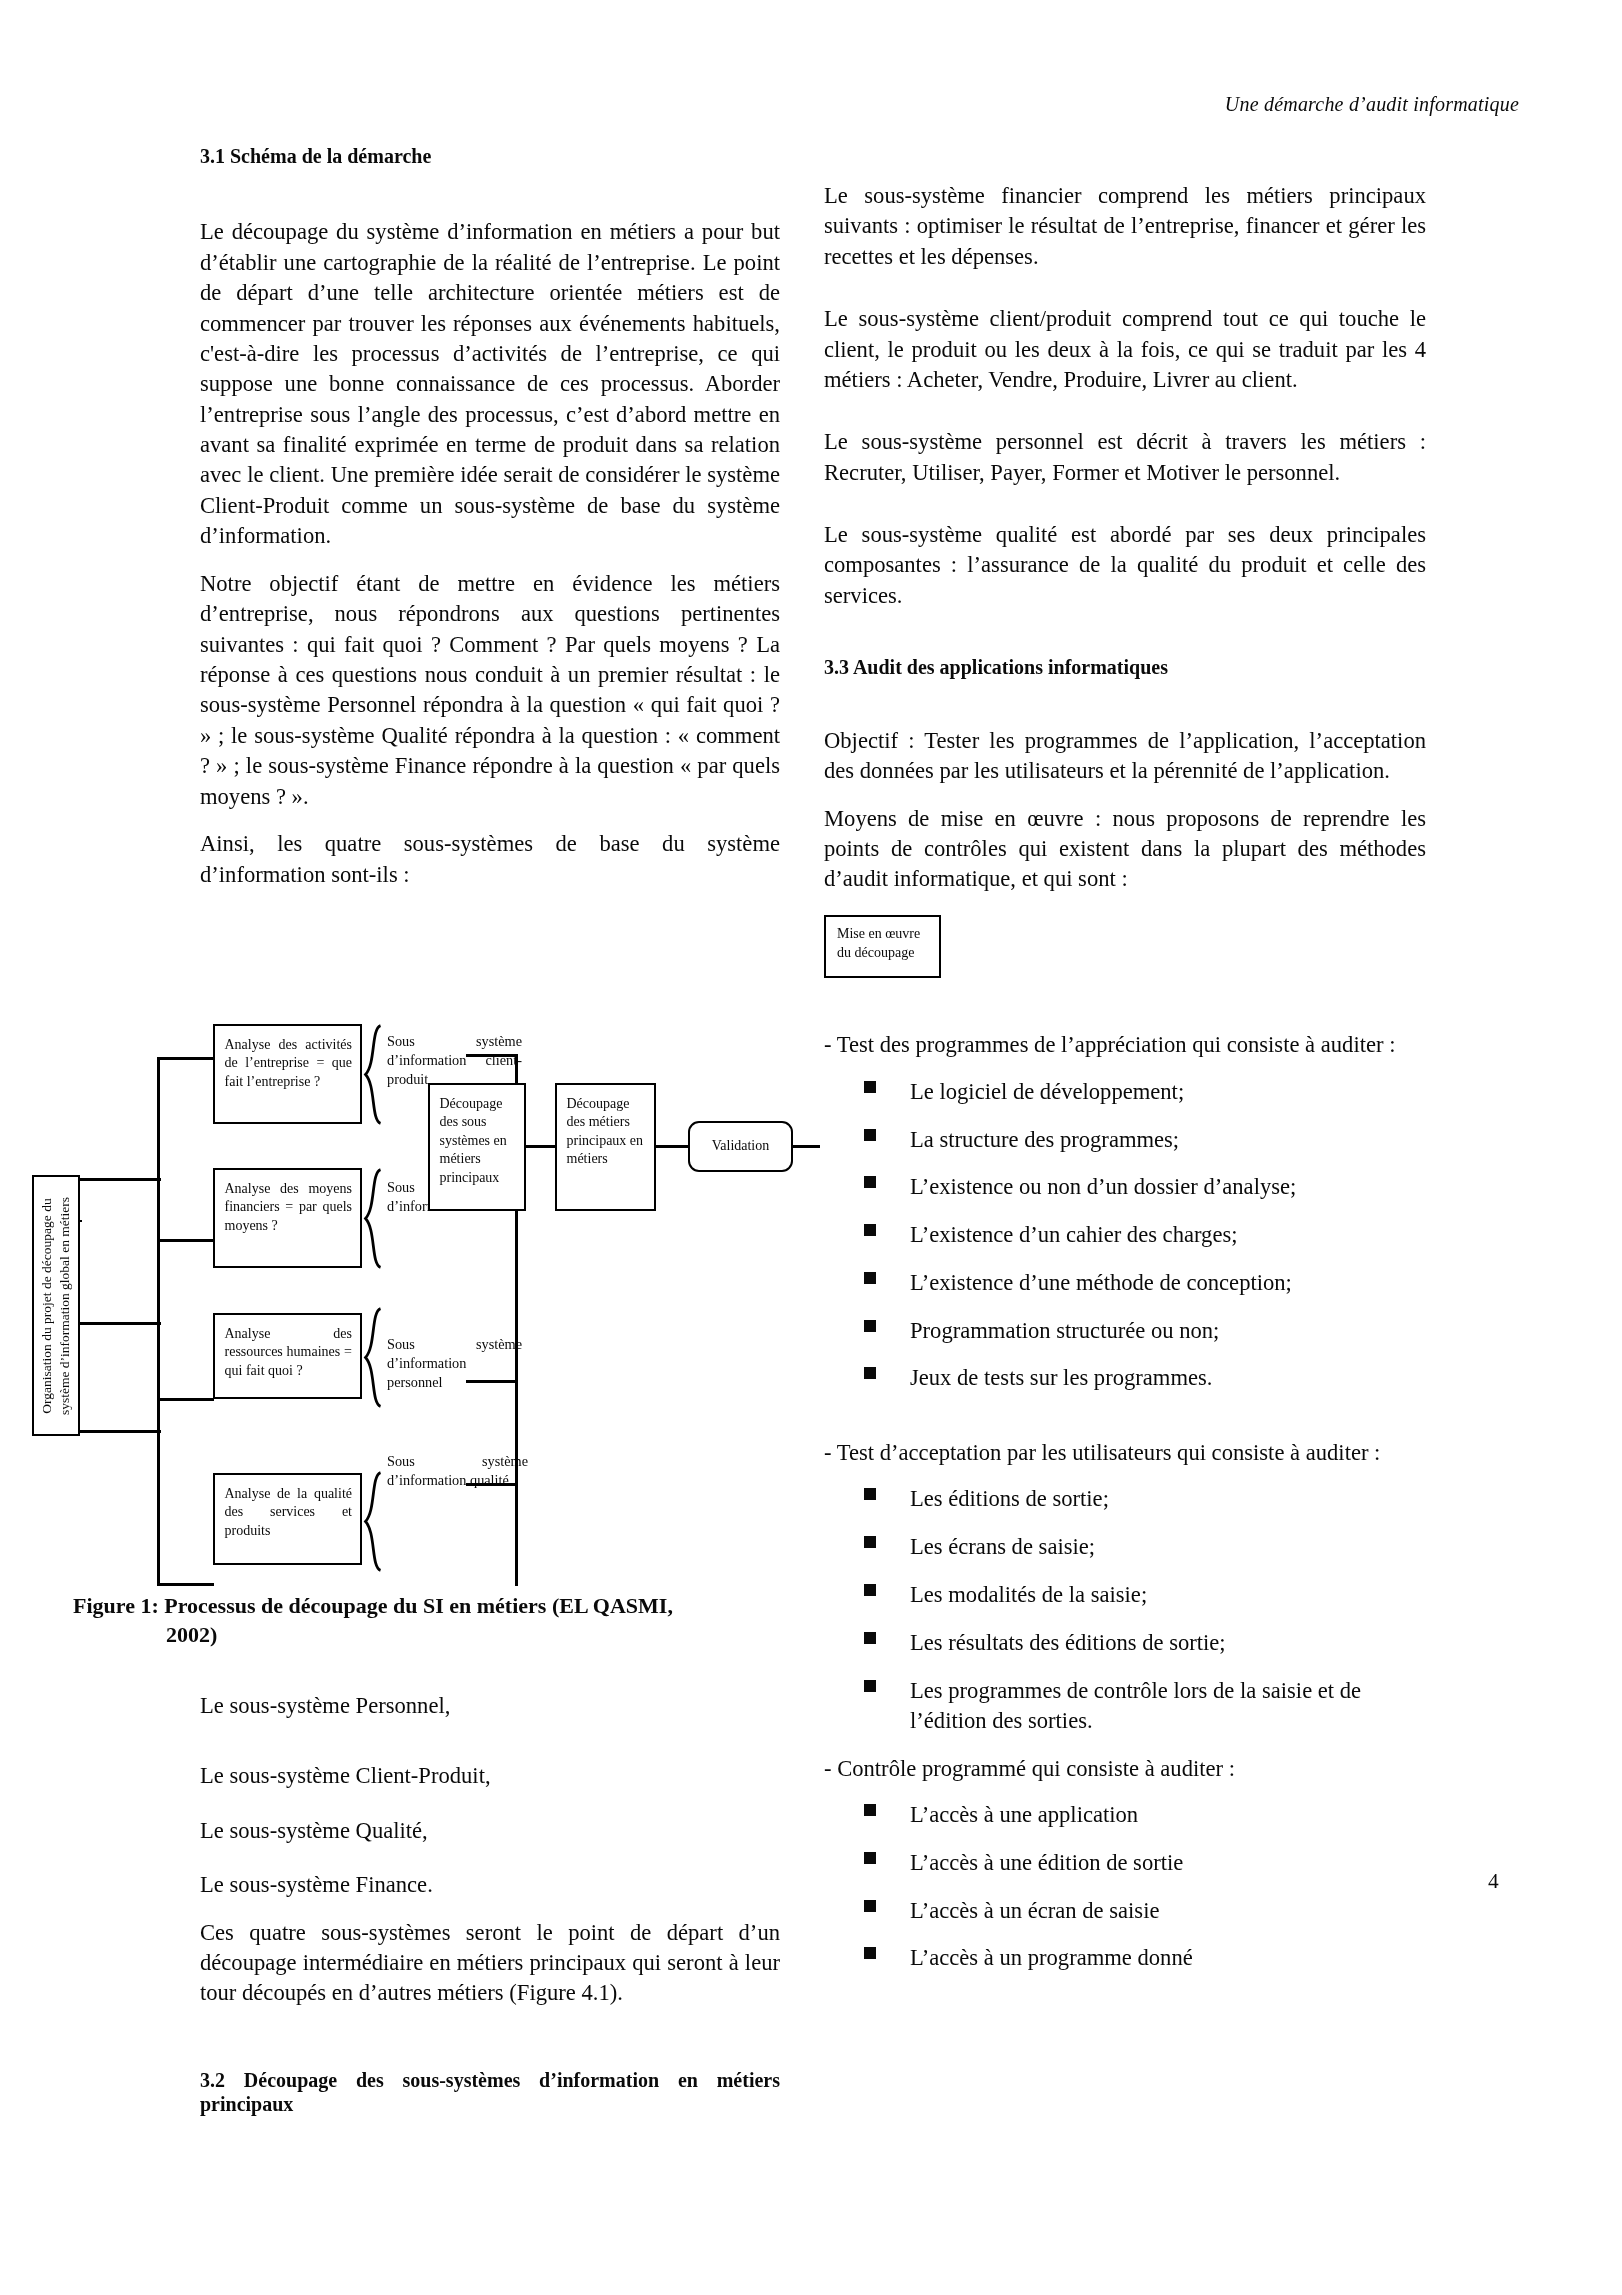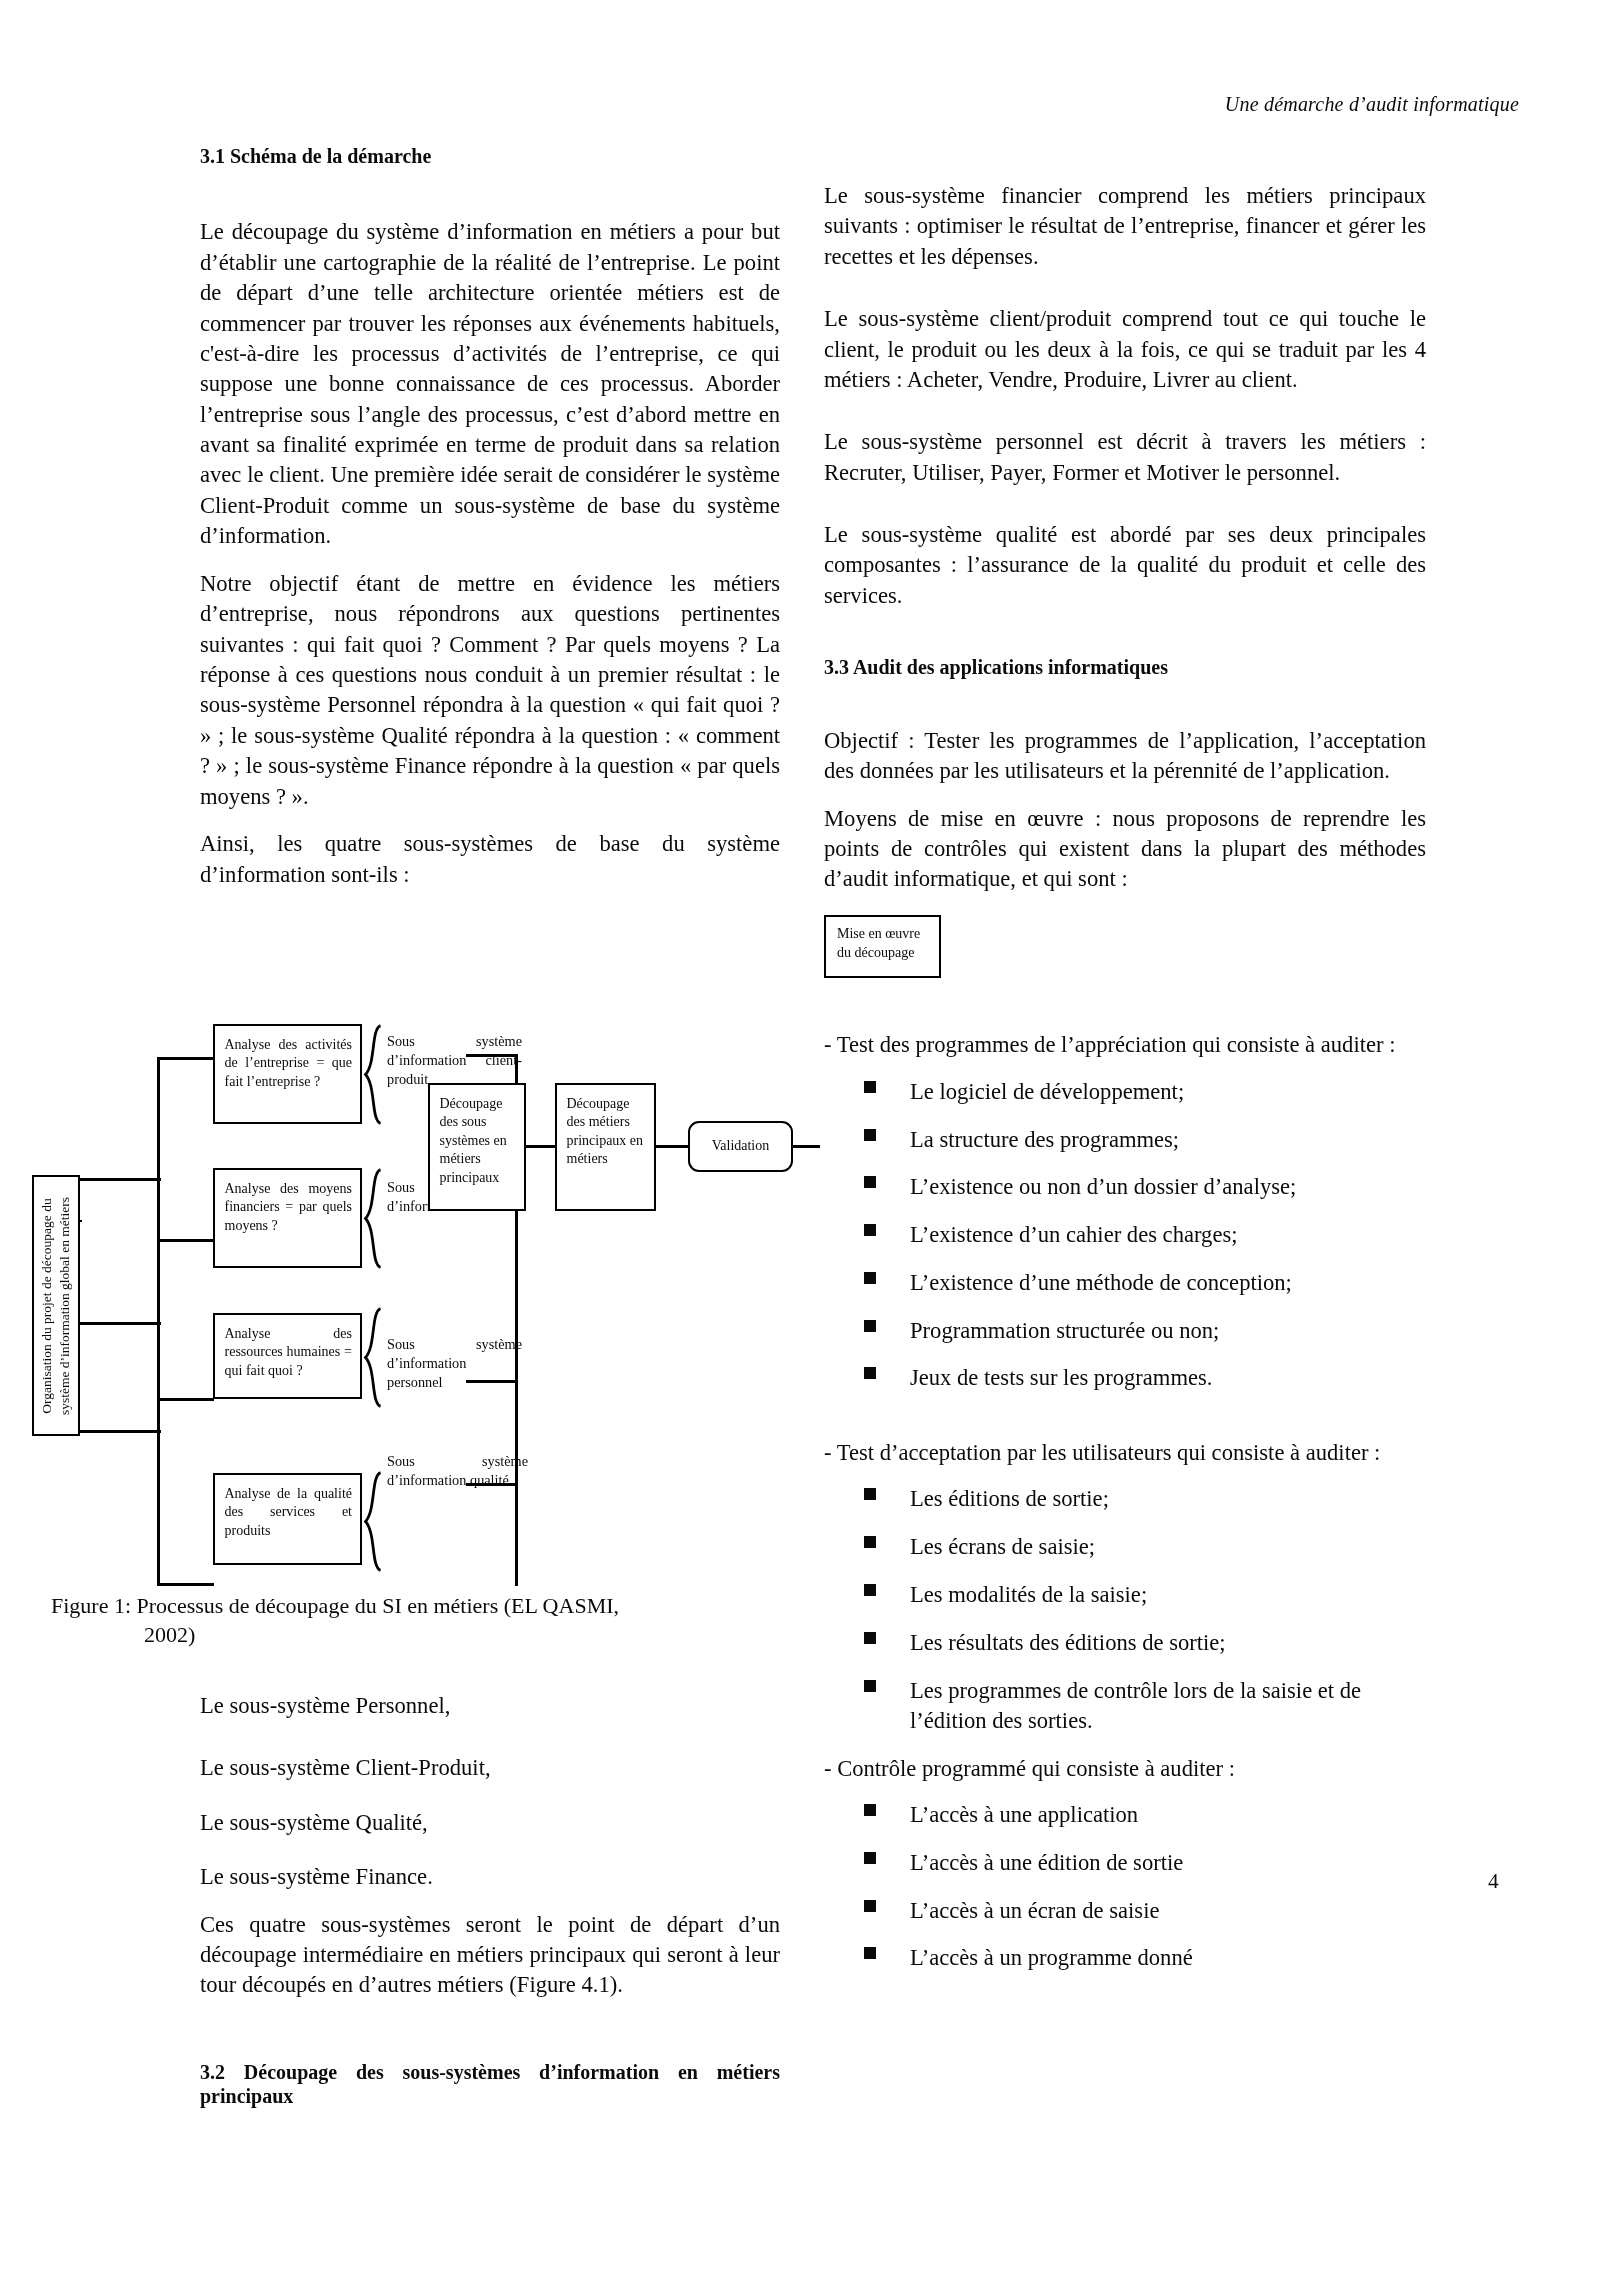--- a/index.html
+++ b/index.html
@@ -37,22 +37,22 @@
            padding-left:86px;margin-bottom:17.4px;text-align:left;}
   ul.sq li .bul{position:absolute;left:40px;top:4px;
                 width:12px;height:12px;background:#0a0a0a;display:block;}
 
   
   .minibox{width:117px;height:63px;border:2.4px solid #000;
            padding:8px 9.5px 0 11px;box-sizing:border-box;
            font-size:14px;line-height:1.33;}
 
   
-  .figcap{position:absolute;left:51px;top:1591px;width:713px;
-          font-size:22px;font-weight:normal;line-height:1.32;}
+  .figcap{position:absolute;left:73px;top:1591px;width:713px;
+          font-size:22px;font-weight:bold;line-height:1.32;}
   .figcap .ind{display:block;padding-left:93px;}
 
   
   .fig{position:absolute;left:32px;top:986px;width:760px;height:602px;}
   .fig .bx{position:absolute;border:2.8px solid #000;box-sizing:border-box;
            background:#fff;}
   .fig .bx .t{position:absolute;left:9.5px;right:8px;top:9.5px;
               font-size:14px;line-height:1.33;text-align:justify;
               text-justify:inter-word;}
   .fig .ln{position:absolute;background:#000;}
@@ -178,21 +178,21 @@
     </div>
     <div class="ln" style="left:759px;top:159px;width:28.5px;height:3.2px;"></div>
   </div>
 
   <div class="figcap">
     <span>Figure 1: Processus de découpage du SI en métiers (EL QASMI,</span>
     <span class="ind">2002)</span>
   </div>
 
   <div class="col col-left" style="top:1691px;">
-    <p class="body nj" style="margin-bottom:32px;">Le sous-système Personnel,</p>
+    <p class="body nj" style="margin-bottom:40px;">Le sous-système Personnel,</p>
     <p class="body nj" style="margin-bottom:24px;">Le sous-système Client-Produit,</p>
     <p class="body nj" style="margin-bottom:24px;">Le sous-système Qualité,</p>
     <p class="body nj" style="margin-bottom:17px;">Le sous-système Finance.</p>
     <p class="body">Ces quatre sous-systèmes seront le point de départ d’un découpage intermédiaire en métiers principaux qui seront à leur tour découpés en d’autres métiers (Figure 4.1).</p>
     <div style="height:59px;"></div>
     <h2 class="sec" style="text-align:justify;text-justify:inter-word;">3.2   Découpage   des   sous-systèmes d’information en métiers principaux</h2>
   </div>
 
   <div class="col col-right" style="top:181px;">
     <p class="body">Le sous-système financier comprend les métiers principaux suivants : optimiser le résultat de l’entreprise, financer et gérer les recettes et les dépenses.</p>

